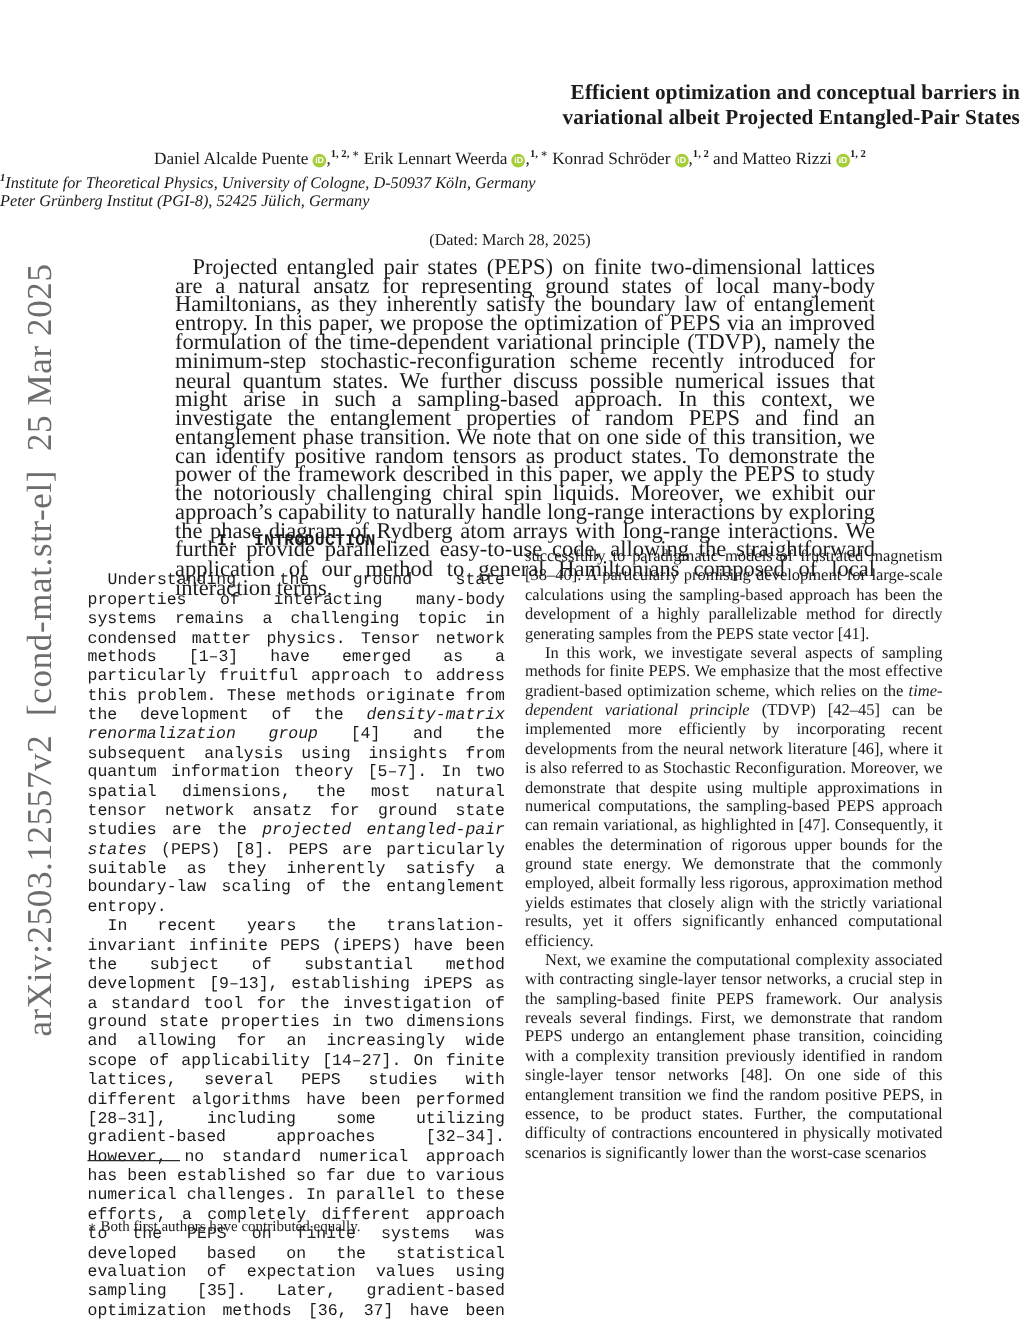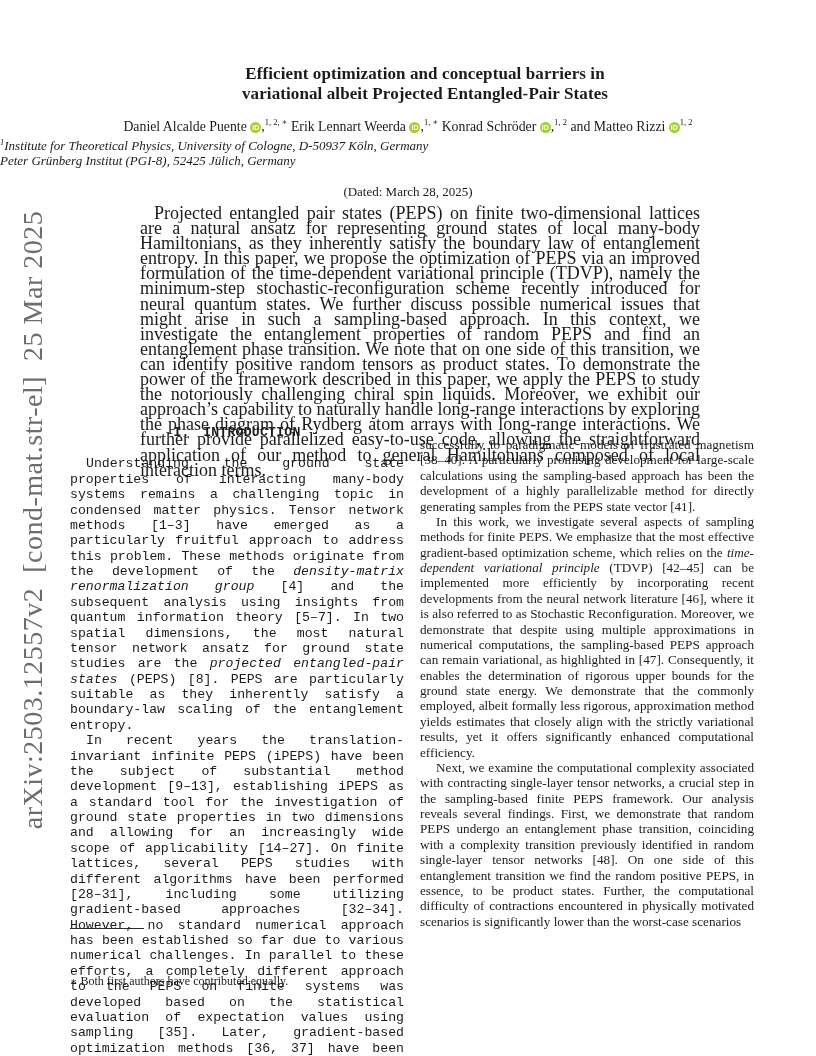--- a/index.html
+++ b/index.html
@@ -13,28 +13,28 @@
 
   
   .arxiv-banner {
     position: absolute; left: 33px; top: 520px;
     transform: translate(-50%, -50%) rotate(-90deg);
     white-space: pre; font-size: 28px; letter-spacing: 0.5px;
     color: #6d6d6d;
   }
 
   
-  .title-block { position: absolute; left: 0; top: 64px; width: 100%; text-align: center; padding-left: 34px; }
+  .title-block { position: absolute; left: 0; top: 64px; width: 100%; text-align: right; padding-left: 34px; }
   .title-line { font-size: 17px; font-weight: bold; line-height: 19.5px; letter-spacing: 0.1px; }
 
   .author-line {
     position: absolute; left: 0; top: 118px; width: 100%;
     text-align: center; font-size: 13.8px; line-height: 17px; white-space: nowrap;
   }
-  .author-line sup, .affil-block sup { font-size: 8.5px; line-height: 0; }
+  .author-line sup, .affil-block sup { font-size: 8.5px; line-height: 0; font-weight: bold; }
   .orcid {
     display: inline-block; width: 11px; height: 11px; border-radius: 50%;
     background: #a6ce39; color: #ffffff; font-size: 7px; line-height: 11px;
     text-align: center; font-family: "Liberation Sans", sans-serif; font-weight: bold;
     vertical-align: 1px;
   }
 
   .affil-block {
     position: absolute; left: 0; top: 139px; width: 100%;
     font-size: 13px; line-height: 14.6px; font-style: italic;

